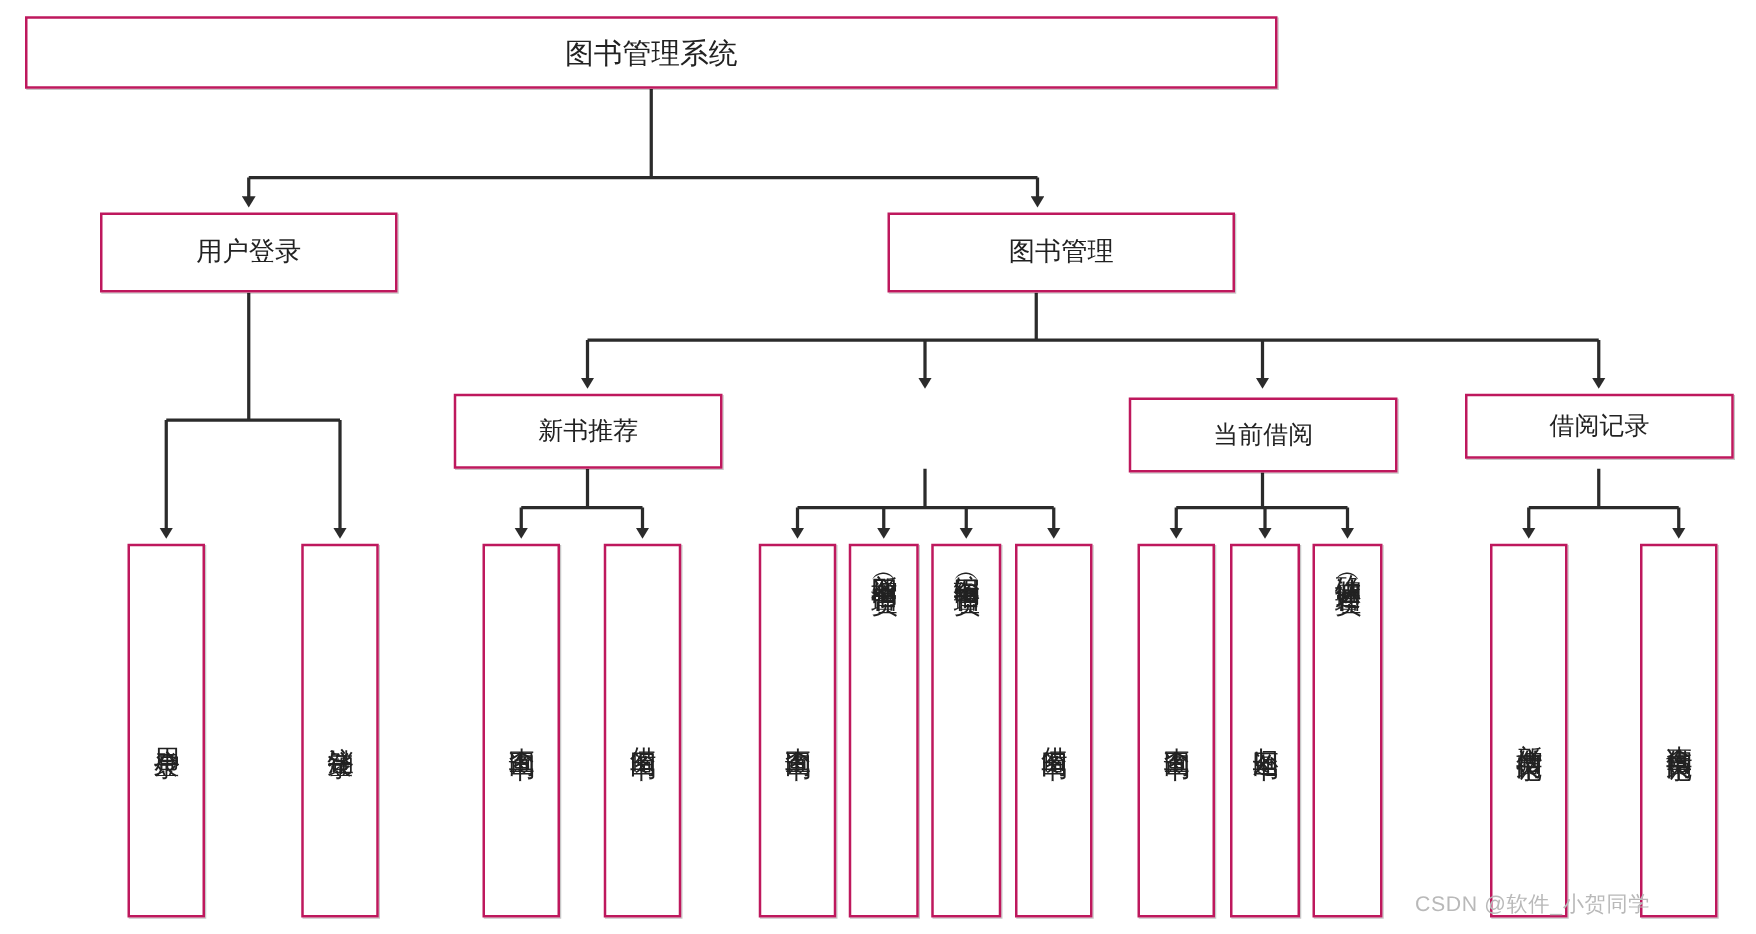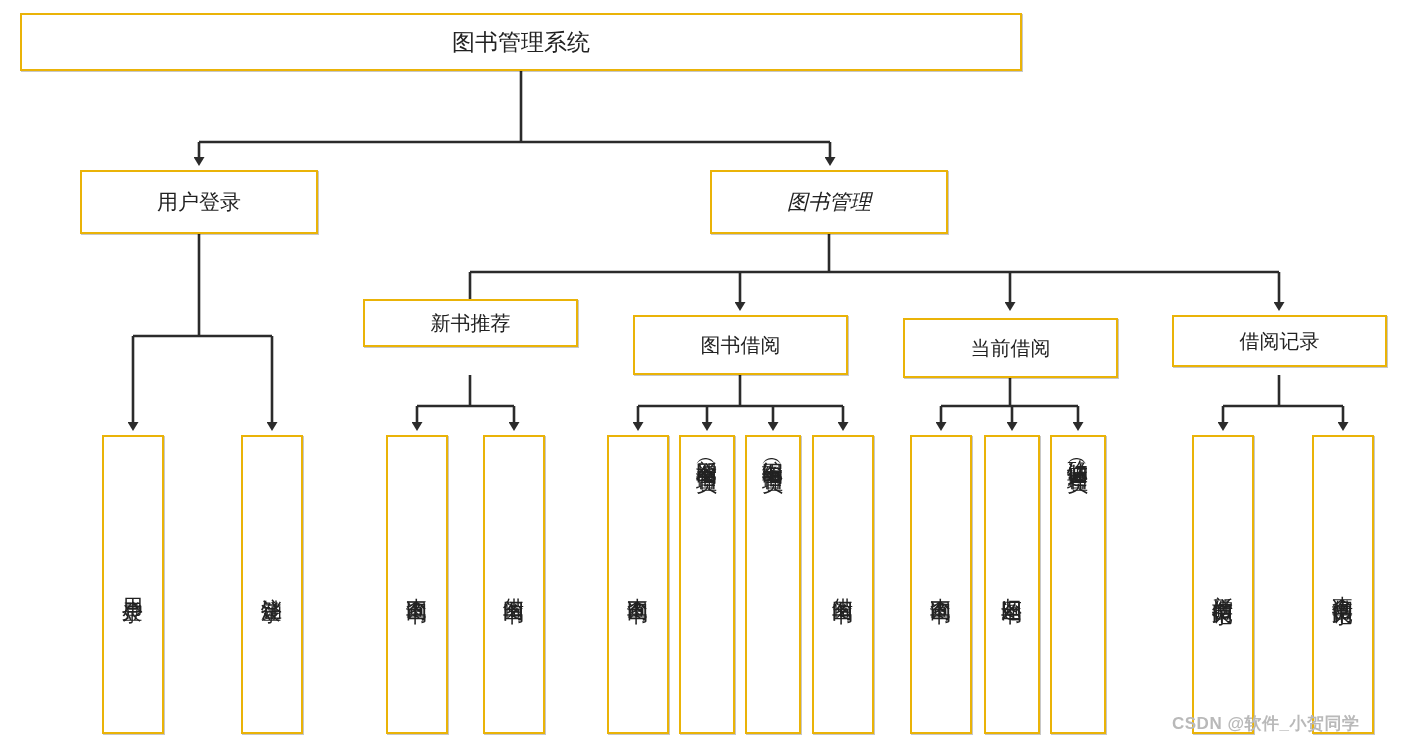--- a/index.html
+++ b/index.html
@@ -22,21 +22,21 @@
     left: 0;
     top: 0;
     width: 1405px;
     height: 747px;
     pointer-events: none;
   }
   .node {
     position: absolute;
     box-sizing: border-box;
     background: #ffffff;
-    border: 2px solid #eab308;
+    border: 2px solid #be185d;
     box-shadow: 1px 1px 0 rgba(0,0,0,0.22);
     display: flex;
     align-items: center;
     justify-content: center;
     color: #222222;
   }
   .node .label {
     display: block;
     line-height: 1.05;
     white-space: nowrap;
@@ -131,29 +131,26 @@
     </g>
   </svg>
 
   <div class="node root" style="left:20px; top:13px; width:1002px; height:58px;">
     <span class="label">图书管理系统</span>
   </div>
 
   <div class="node level2" style="left:80px; top:170px; width:238px; height:64px;">
     <span class="label">用户登录</span>
   </div>
-  <div class="node level2" style="left:710px; top:170px; width:238px; height:64px;font-style:italic;">
+  <div class="node level2" style="left:710px; top:170px; width:278px; height:64px;">
     <span class="label">图书管理</span>
   </div>
 
-  <div class="node level3" style="left:363px; top:299px; width:215px; height:48px;">
+  <div class="node level3" style="left:363px; top:315px; width:215px; height:60px;">
     <span class="label">新书推荐</span>
-  </div>
-  <div class="node level3" style="left:633px; top:315px; width:215px; height:60px;">
-    <span class="label">图书借阅</span>
   </div>
   <div class="node level3" style="left:903px; top:318px; width:215px; height:60px;">
     <span class="label">当前借阅</span>
   </div>
   <div class="node level3" style="left:1172px; top:315px; width:215px; height:52px;">
     <span class="label">借阅记录</span>
   </div>
 
   <div class="node leaf centered" style="left:102px; top:435px; width:62px; height:299px;">
     <span class="label">用户登录</span>
@@ -192,15 +189,15 @@
     <span class="label">确认归还（管理员）</span>
   </div>
 
   <div class="node leaf centered" style="left:1192px; top:435px; width:62px; height:299px;">
     <span class="label">新增借阅记录</span>
   </div>
   <div class="node leaf centered" style="left:1312px; top:435px; width:62px; height:299px;">
     <span class="label">查询借阅记录</span>
   </div>
 
-  <div class="watermark" style="left:1172px; top:712px;font-weight:bold;">CSDN @软件_小贺同学</div>
+  <div class="watermark" style="left:1132px; top:712px;">CSDN @软件_小贺同学</div>
 
 </div>
 
 </body></html>

